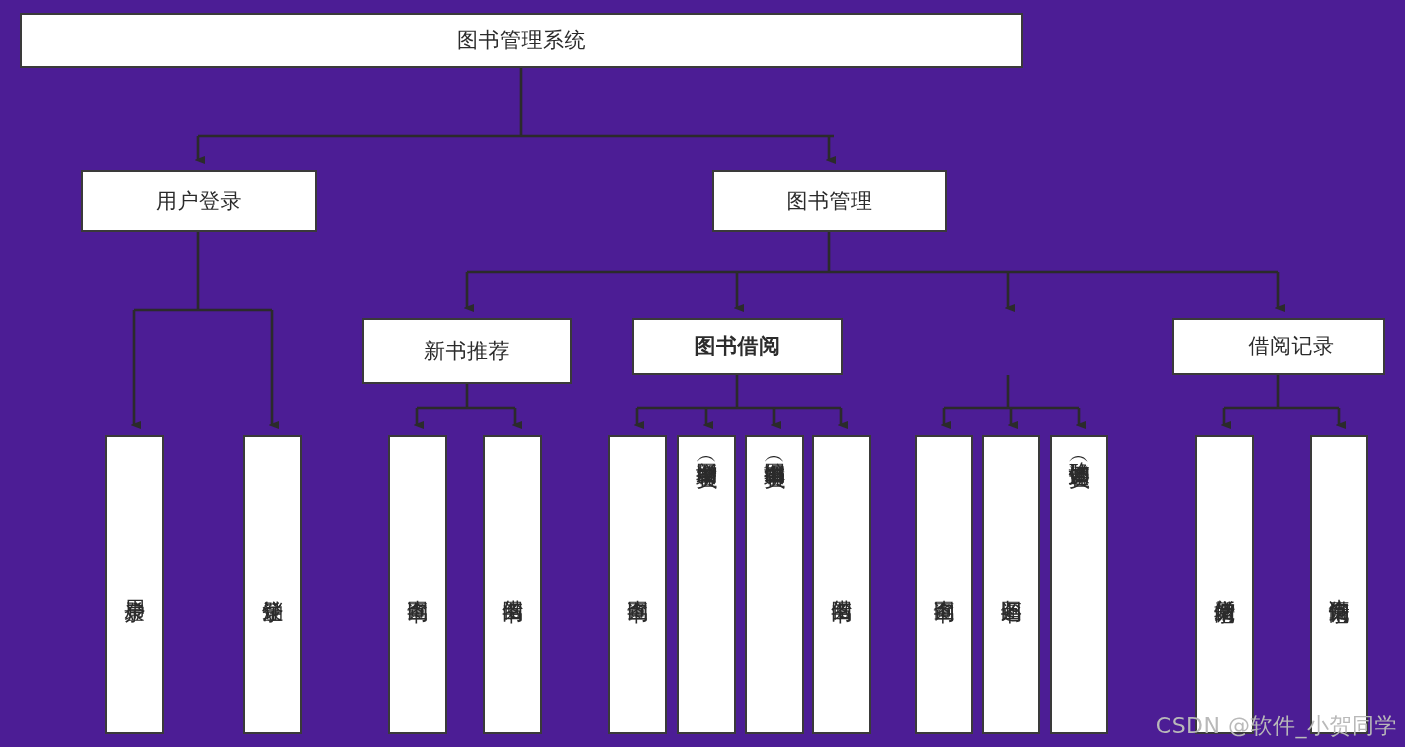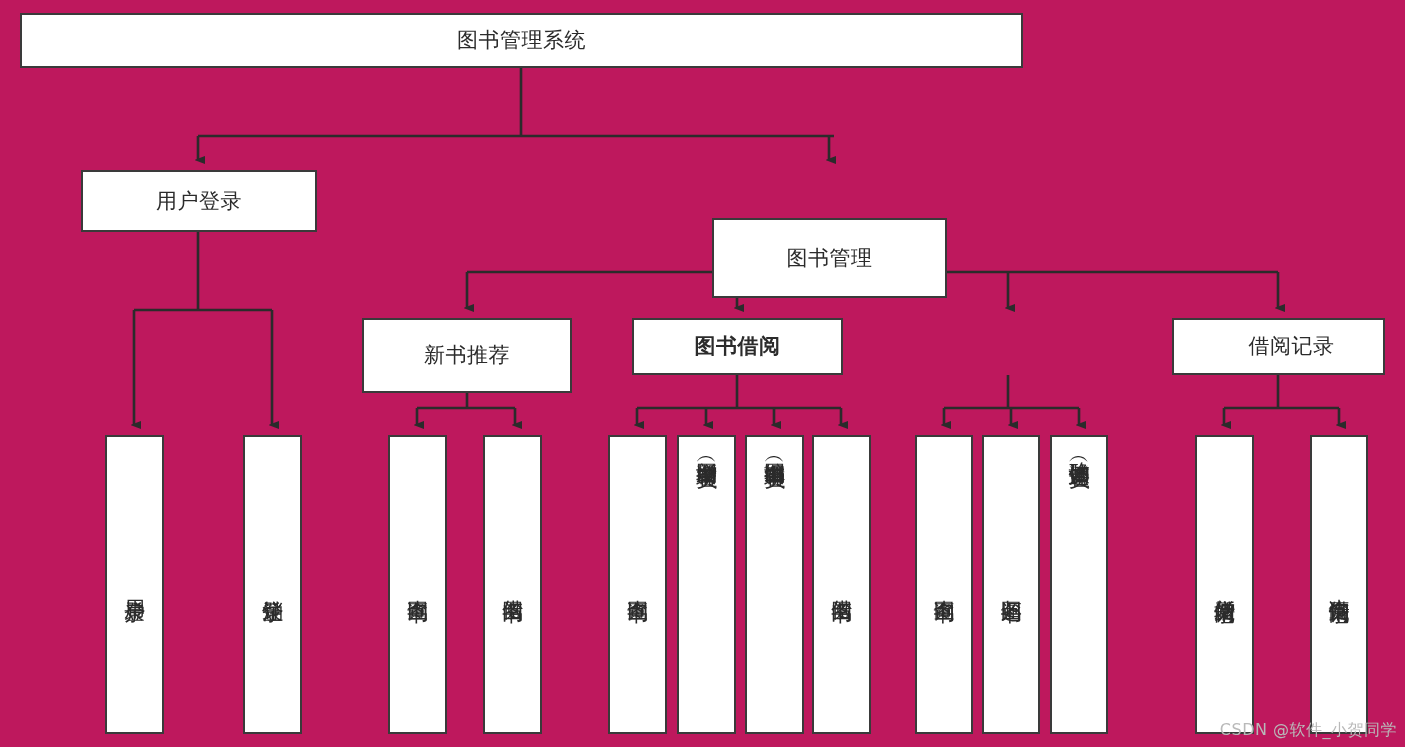--- a/index.html
+++ b/index.html
@@ -11,21 +11,21 @@
   body {
     width: 1405px;
     height: 747px;
     overflow: hidden;
     font-family: "DejaVu Sans", "Liberation Sans", sans-serif;
   }
   #diagram-root {
     position: relative;
     width: 1405px;
     height: 747px;
-    background: #be185d;
+    background: #4c1d95;
   }
   svg.wires {
     position: absolute;
     left: 0;
     top: 0;
     width: 1405px;
     height: 747px;
   }
   .node {
     position: absolute;
@@ -62,21 +62,21 @@
   
   .node.leaf.center {
     align-items: center;
     padding-top: 0;
   }
   #watermark {
     position: absolute;
     right: 8px;
     bottom: 6px;
     color: #b9b9b9;
-    font-size: 16px;
+    font-size: 22px;
     letter-spacing: 0.5px;
     z-index: 3;
     white-space: nowrap;
   }
 </style>
 </head>
 <body>
 
 <div id="diagram-root">
 
@@ -133,25 +133,25 @@
   </svg>
 
   <div class="node" style="left:20px; top:13px; width:1003px; height:55px;">
     <span class="label">图书管理系统</span>
   </div>
 
   <div class="node" style="left:81px; top:170px; width:236px; height:62px;">
     <span class="label">用户登录</span>
   </div>
 
-  <div class="node" style="left:712px; top:170px; width:235px; height:80px;margin-top:48px;">
+  <div class="node" style="left:712px; top:170px; width:235px; height:62px;">
     <span class="label">图书管理</span>
   </div>
 
-  <div class="node" style="left:362px; top:318px; width:210px; height:75px;">
+  <div class="node" style="left:362px; top:318px; width:210px; height:66px;">
     <span class="label">新书推荐</span>
   </div>
 
   <div class="node" style="left:632px; top:318px; width:211px; height:57px;font-weight:bold;">
     <span class="label">图书借阅</span>
   </div>
 
 
   <div class="node" style="left:1172px; top:318px; width:213px; height:57px;padding-left:26px;">
     <span class="label">借阅记录</span>

